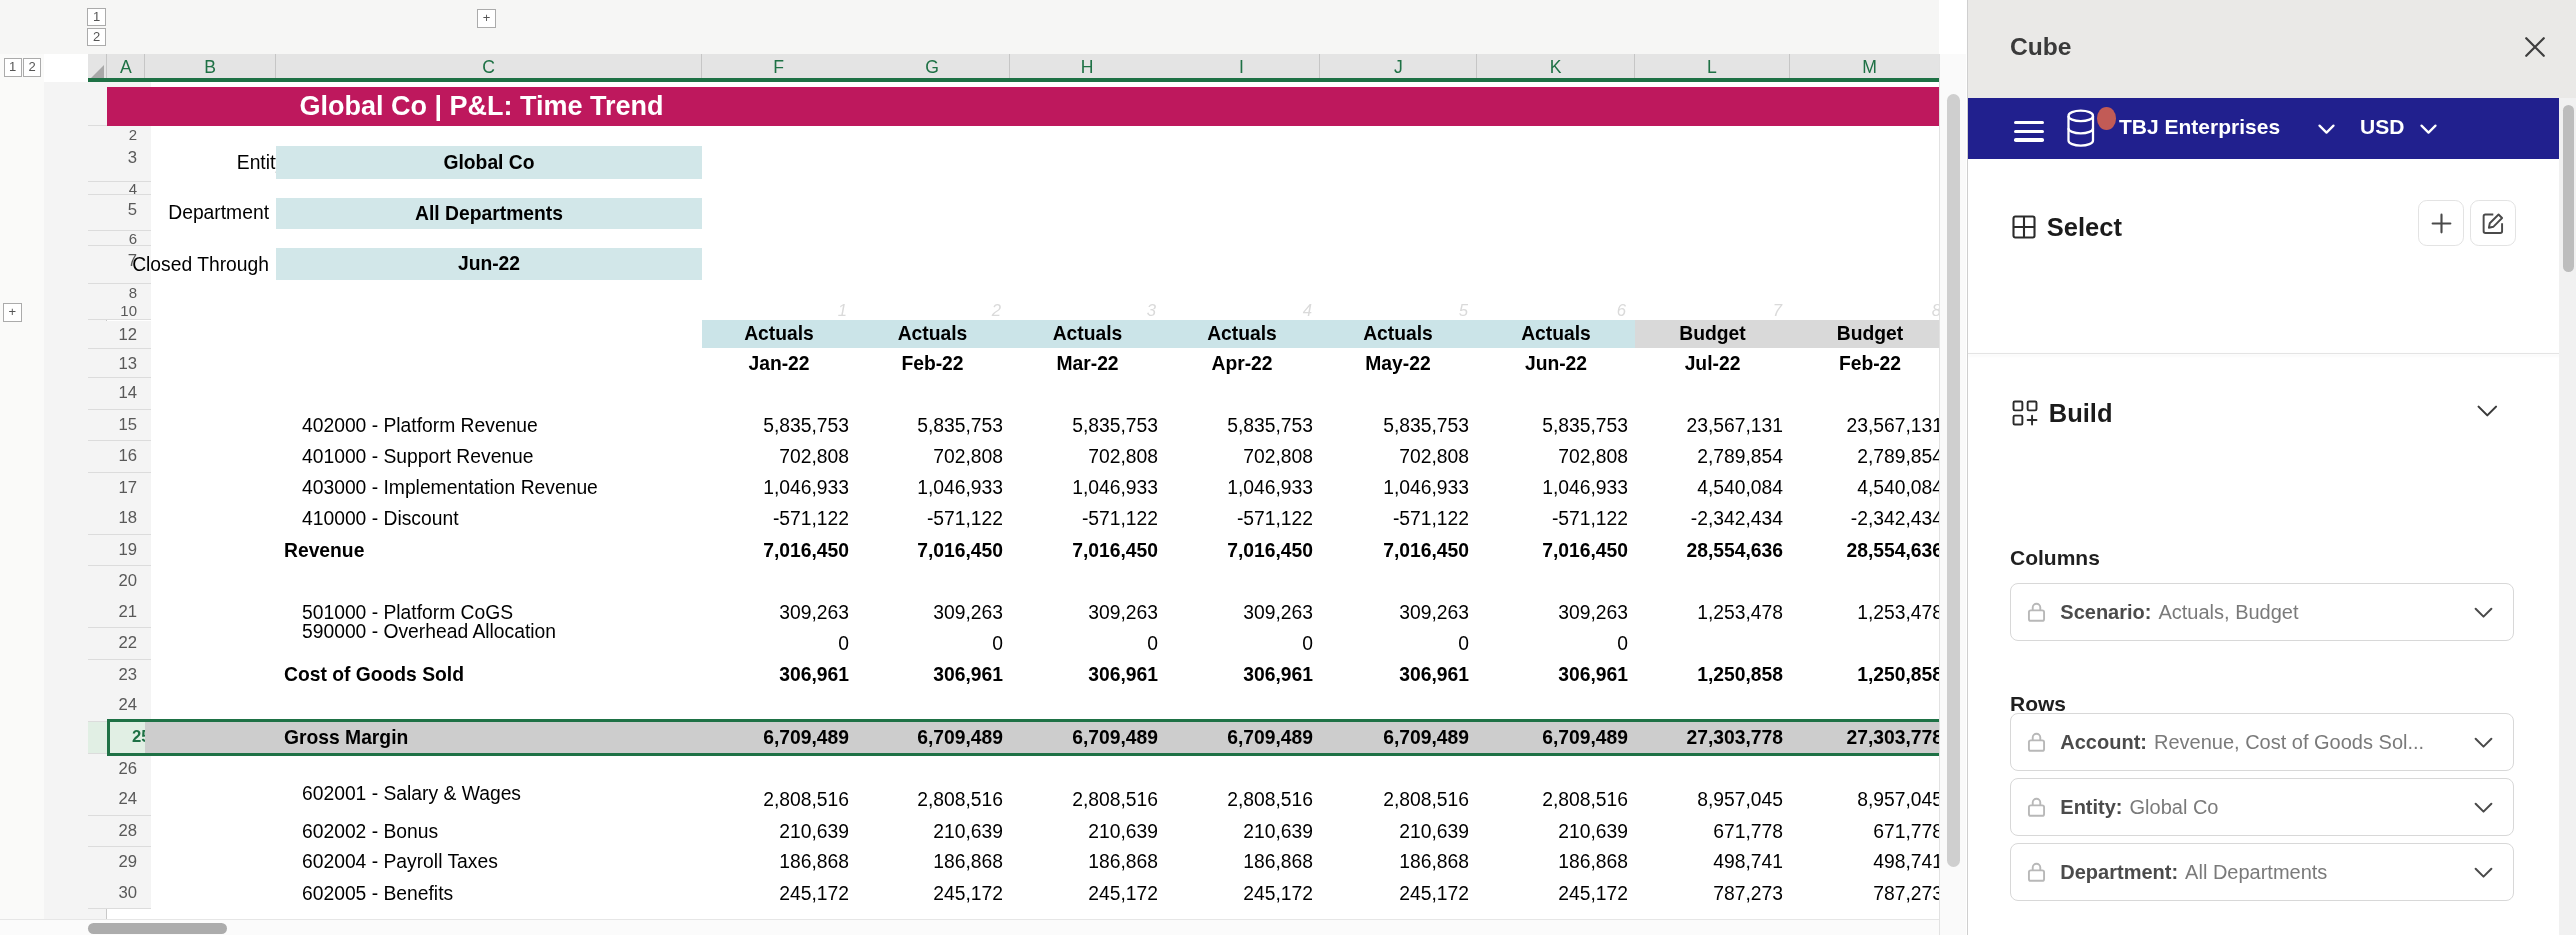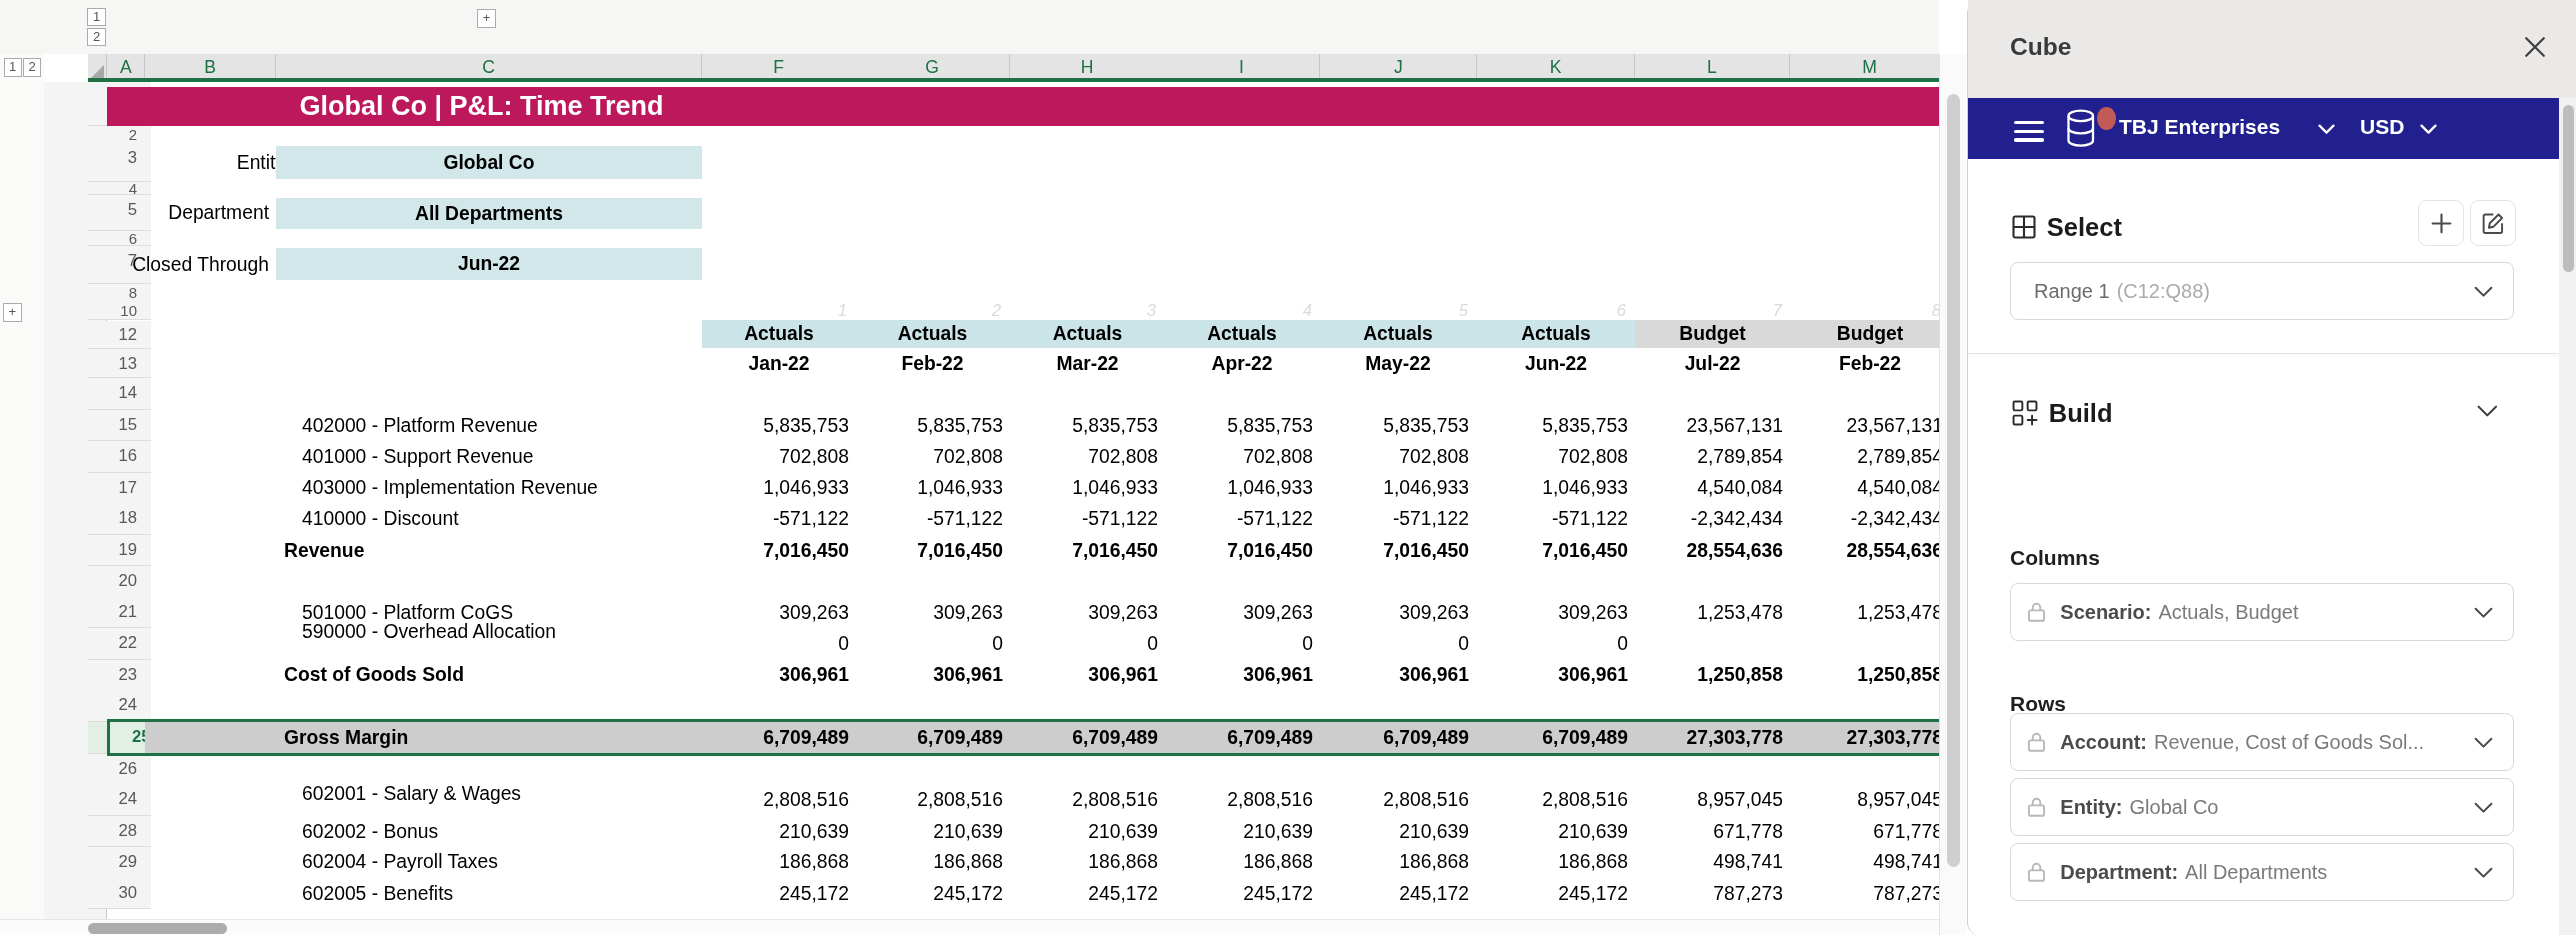--- a/index.html
+++ b/index.html
@@ -33,21 +33,21 @@
   .month{font-weight:700;font-size:19.3px;text-align:center;color:#000;}
   .faint{font-size:16.7px;font-style:italic;color:#DADADA;text-align:right;}
   .gross-fill{position:absolute;background:#CDCDCD;z-index:1;}
   .sel-border{position:absolute;border:3.5px solid #1E7145;box-sizing:border-box;z-index:4;background:transparent;pointer-events:none;}
   .vscroll{position:absolute;left:1939px;top:54px;width:27px;height:881px;background:#FAFAFA;border-left:0.9px solid #E2E2E2;box-sizing:border-box;}
   .vscroll .thumb{position:absolute;left:7px;top:40px;width:13px;height:773px;background:#CFCFCF;border-radius:7px;}
   .hscroll{position:absolute;left:0;top:919px;width:1939px;height:16.7px;background:#FBFBFB;border-top:0.9px solid #E6E6E6;box-sizing:border-box;}
   .hscroll .thumb{position:absolute;left:88px;top:2.6px;width:139px;height:11.4px;background:#ACACAC;border-radius:6.1px;}
 
   
-  .panel{position:absolute;left:1967px;top:0;width:609px;height:936px;background:#fff;border-left:0.9px solid #CFCFCF;box-sizing:border-box;border-radius:14px;}
+  .panel{position:absolute;left:1967px;top:0;width:609px;height:936px;background:#fff;border-left:0.9px solid #CFCFCF;box-sizing:border-box;}
   .p-header{position:absolute;left:0;top:0;width:100%;height:98px;background:#EAE9E7;}
   .p-title{position:absolute;left:42px;top:33px;font-size:24.6px;font-weight:600;color:#3A3A3A;}
   .p-close{position:absolute;left:553px;top:33px;width:28px;height:28px;cursor:pointer;}
   .p-navbar{position:absolute;left:0;top:98px;width:100%;height:61px;background:#21208E;}
   .burger{position:absolute;left:46px;top:17.6px;width:30px;height:24.6px;}
   .burger div{height:3.5px;background:#fff;border-radius:1.8px;margin-top:5.3px;}
   .dbicon{position:absolute;left:97px;top:8.8px;width:49px;height:46px;}
   .reddot{position:absolute;left:32px;top:0;width:19.3px;height:23px;border-radius:50%;background:#C25B56;}
   .conn-text{position:absolute;top:16.7px;color:#fff;font-weight:700;font-size:21px;}
   .chev-w{position:absolute;top:24.6px;}
@@ -341,27 +341,20 @@
       <svg width="23" height="23" viewBox="0 0 26 26">
           <path d="M13 3 V23 M3 13 H23" stroke="#4A4A4A" stroke-width="2.4" stroke-linecap="round"></path>
         </svg>
     </div>
     <div class="iconbtn" style="left:502px;">
       <svg width="24.6" height="24.6" viewBox="0 0 28 28">
           <path d="M24 14 V23 a2 2 0 0 1 -2 2 H5 a2 2 0 0 1 -2 -2 V6 a2 2 0 0 1 2 -2 H14" fill="none" stroke="#4A4A4A" stroke-width="2.2"></path>
           <path d="M20 4 L24 8 L14 18 L9 19 L10 14 Z" fill="none" stroke="#4A4A4A" stroke-width="2.2" stroke-linejoin="round"></path>
         </svg>
     </div>
-    <div class="pill" style="top:262px;height:58px;">
-      <span class="range-name">Range 1</span>
-      <span class="range-ref">(C12:Q88)</span>
-      <svg class="chev" width="21" height="12.3" viewBox="0 0 24 14">
-          <polyline points="3,2 12,11 21,2" fill="none" stroke="#4A4A4A" stroke-width="2.3" stroke-linecap="round" stroke-linejoin="round"></polyline>
-        </svg>
-    </div>
 
     <div class="divider"></div>
 
     <div class="sec-head-build">
       <svg width="30" height="30" viewBox="0 0 34 34">
           <rect x="4" y="4" width="10" height="10" rx="1.5" fill="none" stroke="#2B2B2B" stroke-width="2.2"></rect>
           <rect x="20" y="4" width="10" height="10" rx="1.5" fill="none" stroke="#2B2B2B" stroke-width="2.2"></rect>
           <rect x="4" y="20" width="10" height="10" rx="1.5" fill="none" stroke="#2B2B2B" stroke-width="2.2"></rect>
           <path d="M25 20 V30 M20 25 H30" stroke="#2B2B2B" stroke-width="2.2" stroke-linecap="round"></path>
         </svg>

